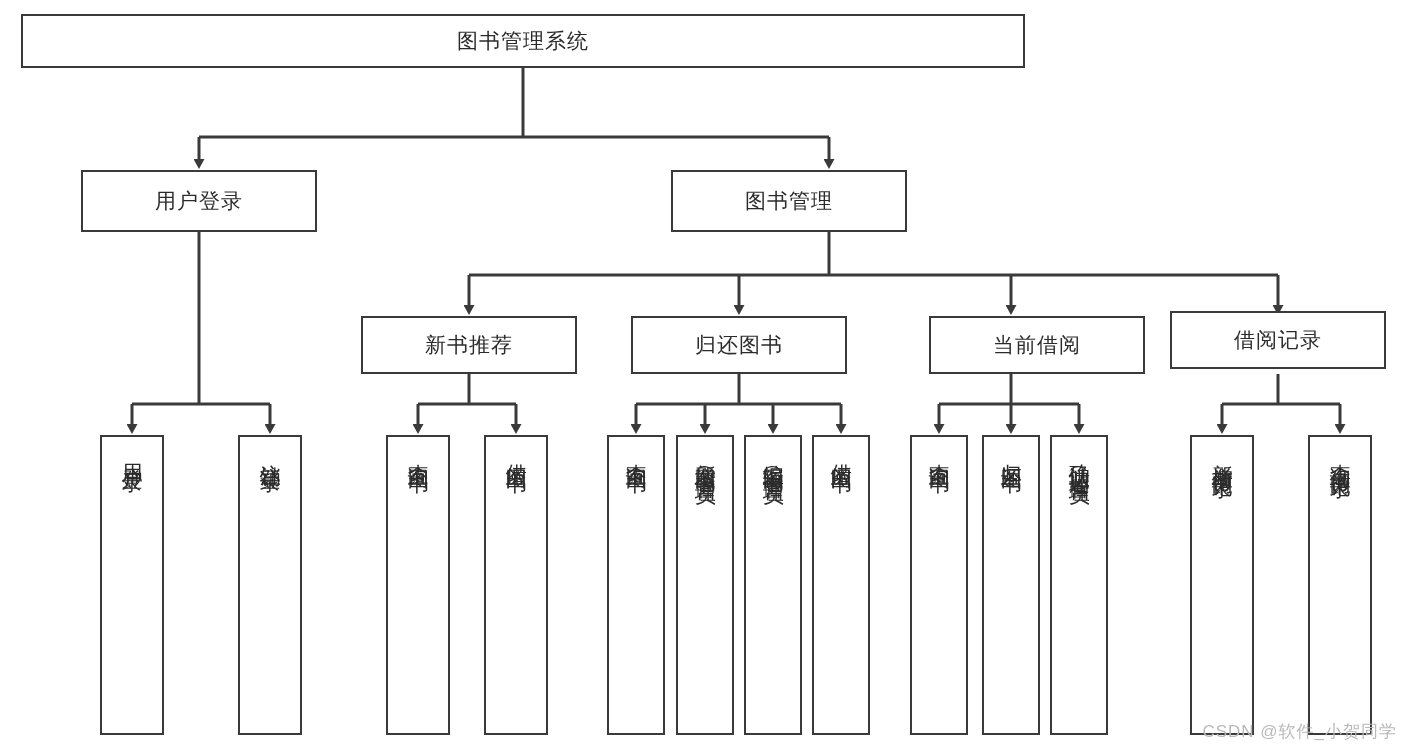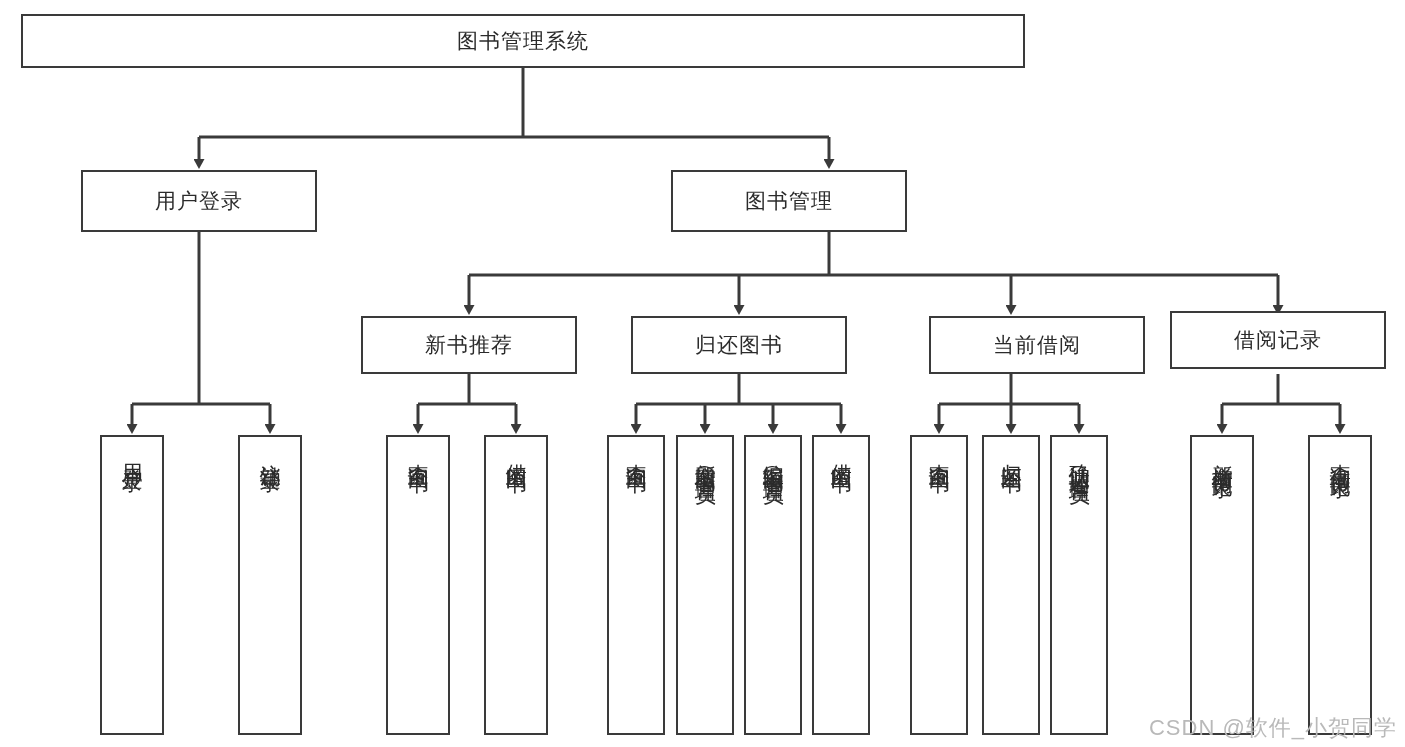--- a/index.html
+++ b/index.html
@@ -7,21 +7,21 @@
        font-family:"Liberation Sans","DejaVu Sans",sans-serif;}
   #canvas{position:relative;width:1405px;height:747px;background:#fff;}
   svg.wires{position:absolute;left:0;top:0;width:1405px;height:747px;}
   .node{position:absolute;box-sizing:border-box;background:#ffffff;
         border:2.5px solid #3a3a3a;display:flex;align-items:center;
         justify-content:center;text-align:center;color:#2b2b2b;}
   .node.h{font-size:21px;line-height:1.2;letter-spacing:1px;}
   .node.v{writing-mode:vertical-rl;text-orientation:upright;
           font-size:21px;line-height:1.35;letter-spacing:3px;
           padding:10px 0;justify-content:flex-start;align-items:center;}
-  .watermark{position:absolute;right:8px;bottom:4px;font-size:22px;
+  .watermark{position:absolute;right:8px;bottom:4px;font-size:17px;
              color:#b9b9b9;letter-spacing:1px;white-space:nowrap;}
 </style>
 </head>
 <body>
 
 <div id="canvas">
 
   <svg class="wires" viewBox="0 0 1405 747" xmlns="http://www.w3.org/2000/svg">
     <defs>
       <marker id="arw" markerWidth="10" markerHeight="11" refX="1" refY="5.5" orient="auto" markerUnits="userSpaceOnUse">

